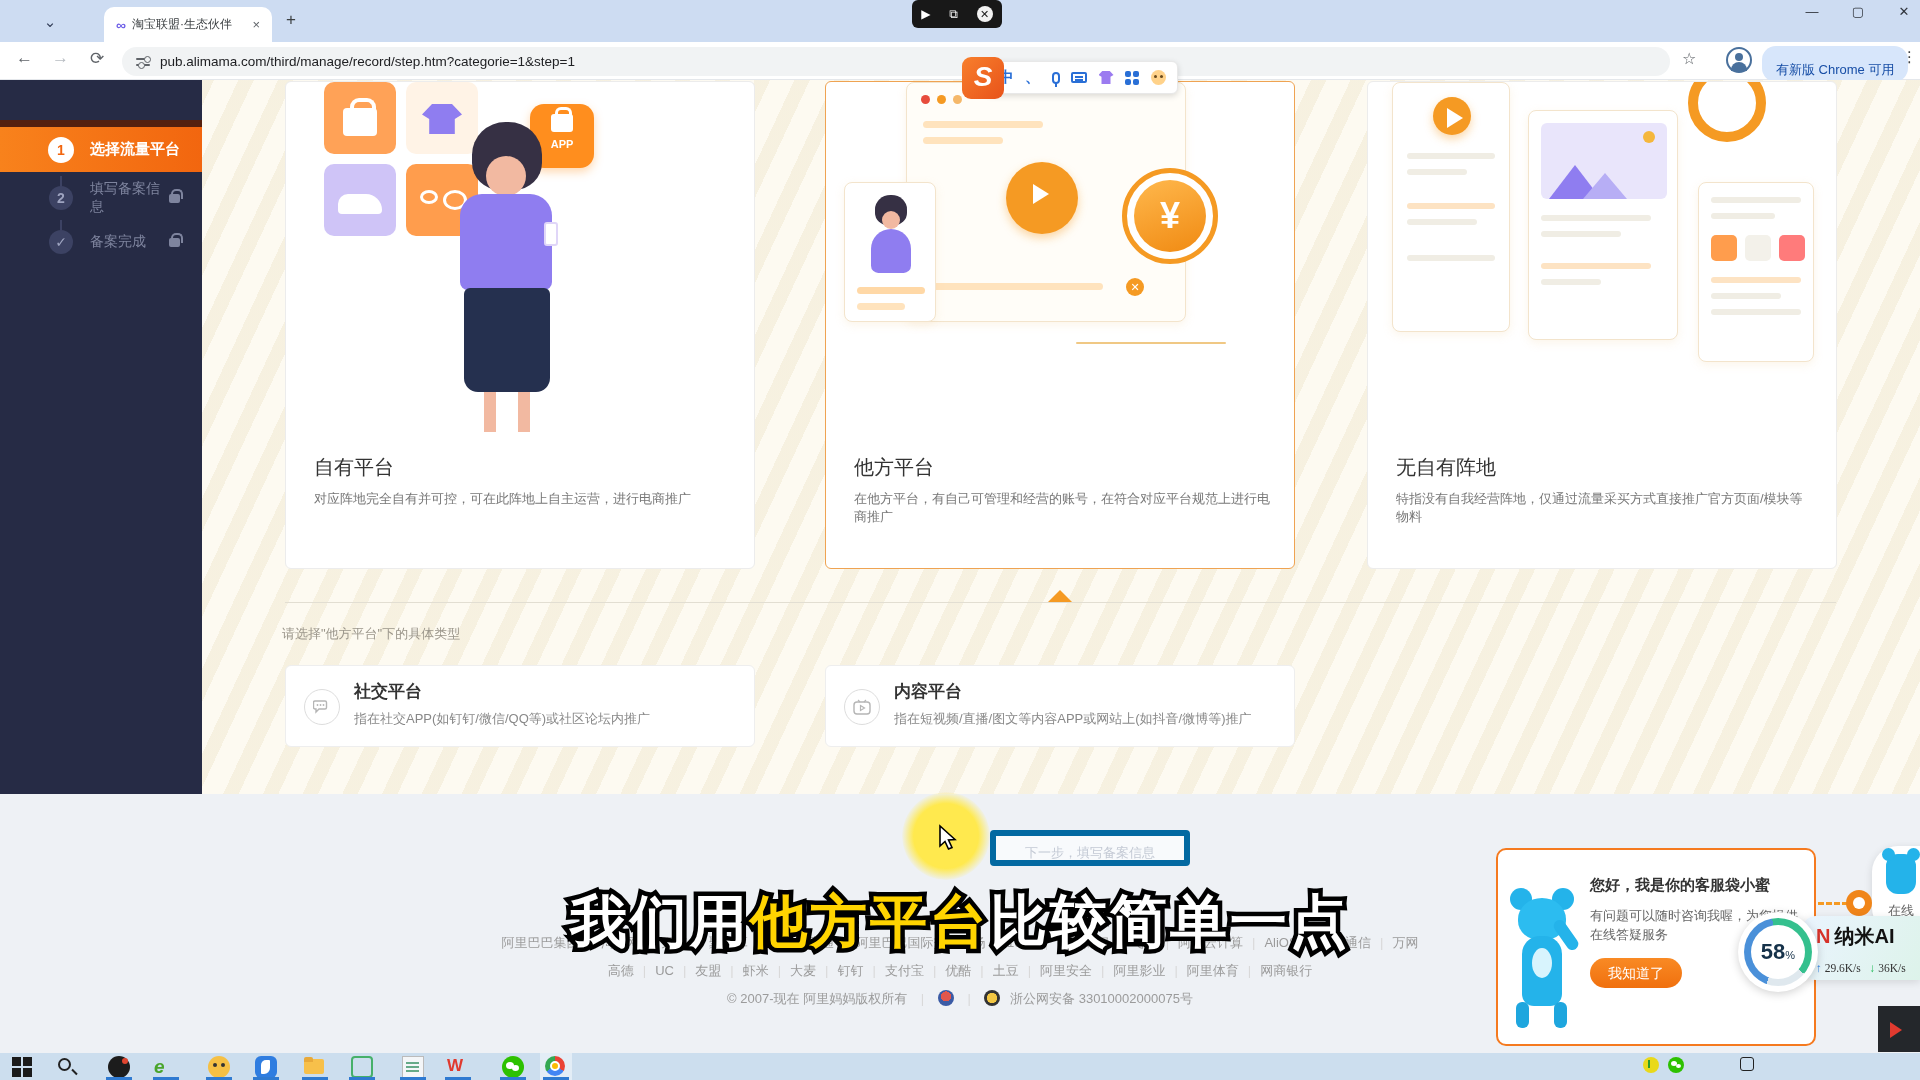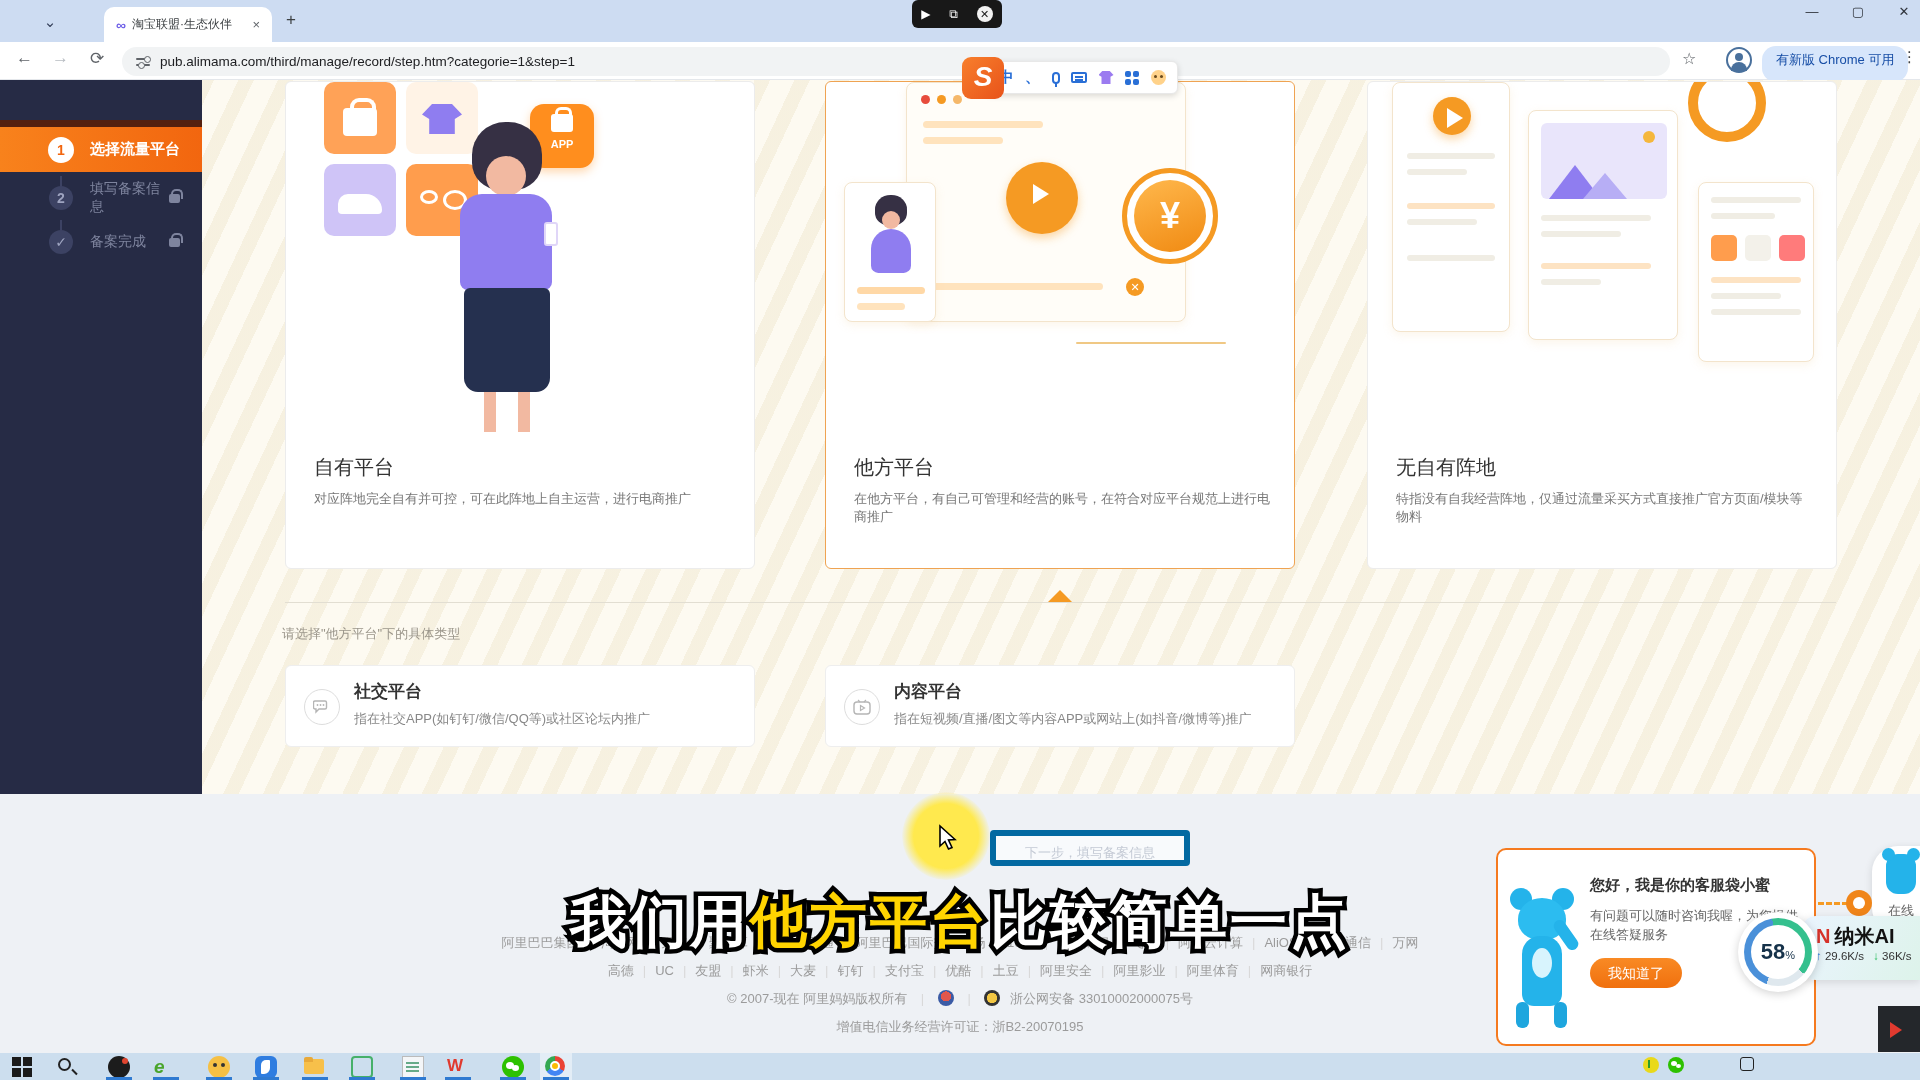--- a/index.html
+++ b/index.html
@@ -28,21 +28,21 @@
   .omni .url { font-size:13.5px; color:#202124; }
   .tuneic { width:14px; height:12px; position:relative; }
   .tuneic i, .tuneic b { position:absolute; left:0; width:14px; height:2px; background:#5f6368; border-radius:2px; }
   .tuneic i { top:2px; } .tuneic b { top:8px; }
   .tuneic i::after { content:""; position:absolute; left:8px; top:-2px; width:5px; height:5px; border:1.5px solid #5f6368; border-radius:50%; background:#f1f3f4; }
   .tuneic b::after { content:""; position:absolute; left:2px; top:-2px; width:5px; height:5px; border:1.5px solid #5f6368; border-radius:50%; background:#f1f3f4; }
   .staric { position:absolute; left:1682px; top:49px; font-size:16px; color:#5f6368; }
   .avatarc { position:absolute; left:1726px; top:47px; width:26px; height:26px; border-radius:50%; border:2px solid #49709c; }
   .avatarc::before { content:""; position:absolute; left:7px; top:4px; width:8px; height:8px; border-radius:50%; background:#49709c; }
   .avatarc::after { content:""; position:absolute; left:3px; top:13px; width:16px; height:9px; border-radius:8px 8px 0 0; background:#49709c; }
-  .chip { position:absolute; left:1762px; top:46px; height:36px; background:#d7e6fb; border-radius:14px; padding:0 14px; font-size:13px; color:#174ea6; line-height:28px; }
+  .chip { position:absolute; left:1762px; top:46px; height:36px; background:#d7e6fb; border-radius:14px; padding:10px 14px; font-size:13px; color:#174ea6; line-height:28px; }
   .morev { position:absolute; left:1902px; top:48px; font-size:15px; color:#3c4043; letter-spacing:0; }
 
   
   .sogou { position:absolute; left:986px; top:61px; width:192px; height:33px; background:#fff; border:1px solid #e8e8e8; border-radius:6px; box-shadow:0 2px 6px rgba(0,0,0,.15); display:flex; align-items:center; justify-content:space-evenly; z-index:50; }
   .slogo { position:absolute; left:962px; top:57px; width:42px; height:42px; background:linear-gradient(135deg,#f87f2c,#e8531a); border-radius:9px; color:#fff; font-size:28px; font-weight:bold; font-style:italic; text-align:center; line-height:40px; z-index:51; }
   .sg { font-size:15px; color:#2a6fd6; font-weight:bold; }
   .sgshirt { width:15px; height:13px; background:#9b7bf0; clip-path:polygon(25% 0,75% 0,100% 30%,80% 45%,80% 100%,20% 100%,20% 45%,0 30%); }
   .sggrid { width:14px; height:14px; display:grid; grid-template-columns:6px 6px; grid-gap:2px; }
   .sggrid i { background:#2a6fd6; border-radius:2px; }
   .sgface { width:15px; height:15px; border-radius:50%; background:#ffd28a; position:relative; }
@@ -154,21 +154,21 @@
   .dotring::after { content:""; position:absolute; left:7px; top:7px; width:12px; height:12px; border-radius:50%; background:#fff; }
   .online { position:absolute; left:1872px; top:846px; width:58px; height:88px; background:#fff; border-radius:26px 0 0 26px; box-shadow:0 2px 8px rgba(0,0,0,.12); z-index:44; text-align:center; }
   .online .mm { display:inline-block; margin-top:8px; width:30px; height:40px; border-radius:12px; background:#24b3ea; position:relative; }
   .online .mm::before { content:""; position:absolute; left:-4px; top:-6px; width:13px; height:13px; border-radius:50%; background:#24b3ea; box-shadow:25px 0 #24b3ea; }
   .online .ol { font-size:13px; color:#666; margin-top:4px; }
 
   
   .nami { position:absolute; left:1802px; top:916px; width:118px; height:64px; background:linear-gradient(120deg,#eaf4fe,#ddf3ea); border-radius:14px 0 0 14px; box-shadow:0 2px 8px rgba(0,0,0,.12); z-index:47; padding:7px 0 0 14px; }
   .nami .row1 { font-size:20px; font-weight:bold; color:#111; }
   .nami .nlogo { color:#d6322a; font-weight:900; margin-right:4px; }
-  .nami .row2 { margin-top:0; font-size:11.5px; color:#333; }
+  .nami .row2 { margin-top:12px; font-size:11.5px; color:#333;font-family:Liberation Serif, serif; }
   .nami .up { color:#2b7de0; } .nami .dn { color:#1db954; }
   .gauge { position:absolute; left:1738px; top:912px; width:80px; height:80px; border-radius:50%; background:#fff; box-shadow:0 2px 10px rgba(0,0,0,.18); z-index:48; }
   .gauge .arc { position:absolute; left:6px; top:6px; width:68px; height:68px; border-radius:50%; background:conic-gradient(from 200deg, #4a90d9 0 150deg, #35c08e 150deg 290deg, #dfe8ee 290deg 360deg); }
   .gauge .hole { position:absolute; left:13px; top:13px; width:54px; height:54px; border-radius:50%; background:#fff; text-align:center; line-height:54px; }
   .gauge .num { font-size:22px; font-weight:bold; color:#16324a; }
   .gauge .pct { font-size:11px; color:#16324a; }
 
   .watermark { position:absolute; left:1652px; top:972px; z-index:55; color:rgba(120,120,120,.65); }
   .watermark .w1 { font-size:23px; }
   .watermark .w2 { font-size:14px; margin-top:7px; }
@@ -405,21 +405,20 @@
       <span class="flink">高德</span><span class="flink">UC</span><span class="flink">友盟</span><span class="flink">虾米</span><span class="flink">大麦</span><span class="flink">钉钉</span><span class="flink">支付宝</span><span class="flink">优酷</span><span class="flink">土豆</span><span class="flink">阿里安全</span><span class="flink">阿里影业</span><span class="flink">阿里体育</span><span class="flink">网商银行</span>
     </div>
     <div class="crow">
       <span>© 2007-现在 阿里妈妈版权所有</span>
       <span class="sep">|</span>
       <span class="govic1"></span>
       <span class="sep">|</span>
       <span class="govic2"></span>
       <span>浙公网安备 33010002000075号</span>
     </div>
-    <div class="lrow">增值电信业务经营许可证：浙B2-20070195</div>
   </div>
 
   <div class="subtitle">
     <span class="sub-w">我们用</span><span class="sub-y">他方平台</span><span class="sub-w">比较简单一点</span>
   </div>
 
   <div class="chat">
     <div class="mascot">
       <span class="ear" style="left:6px;"></span>
         <span class="ear" style="left:48px;"></span>

